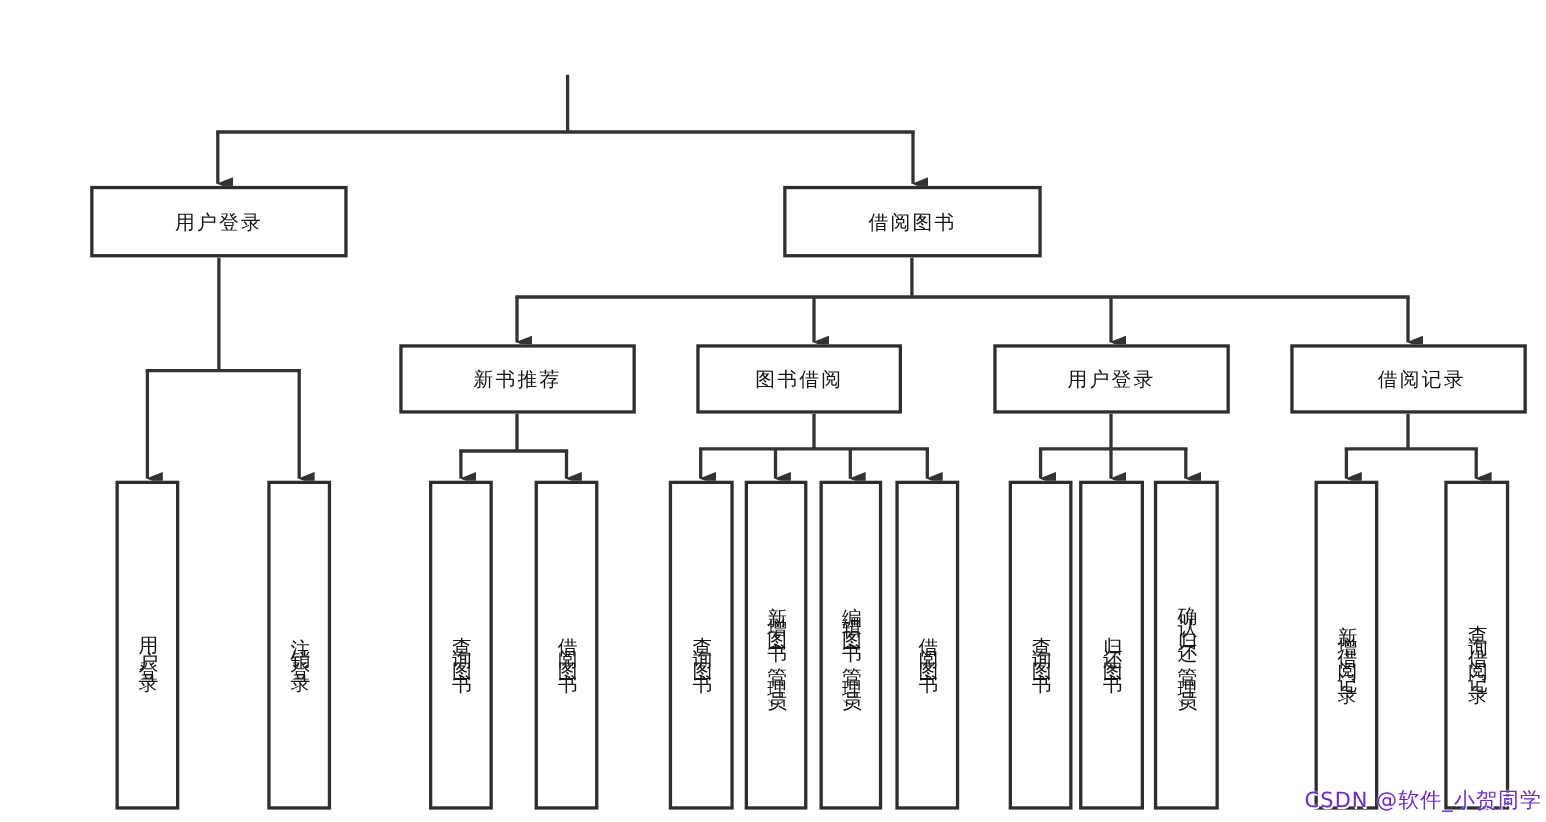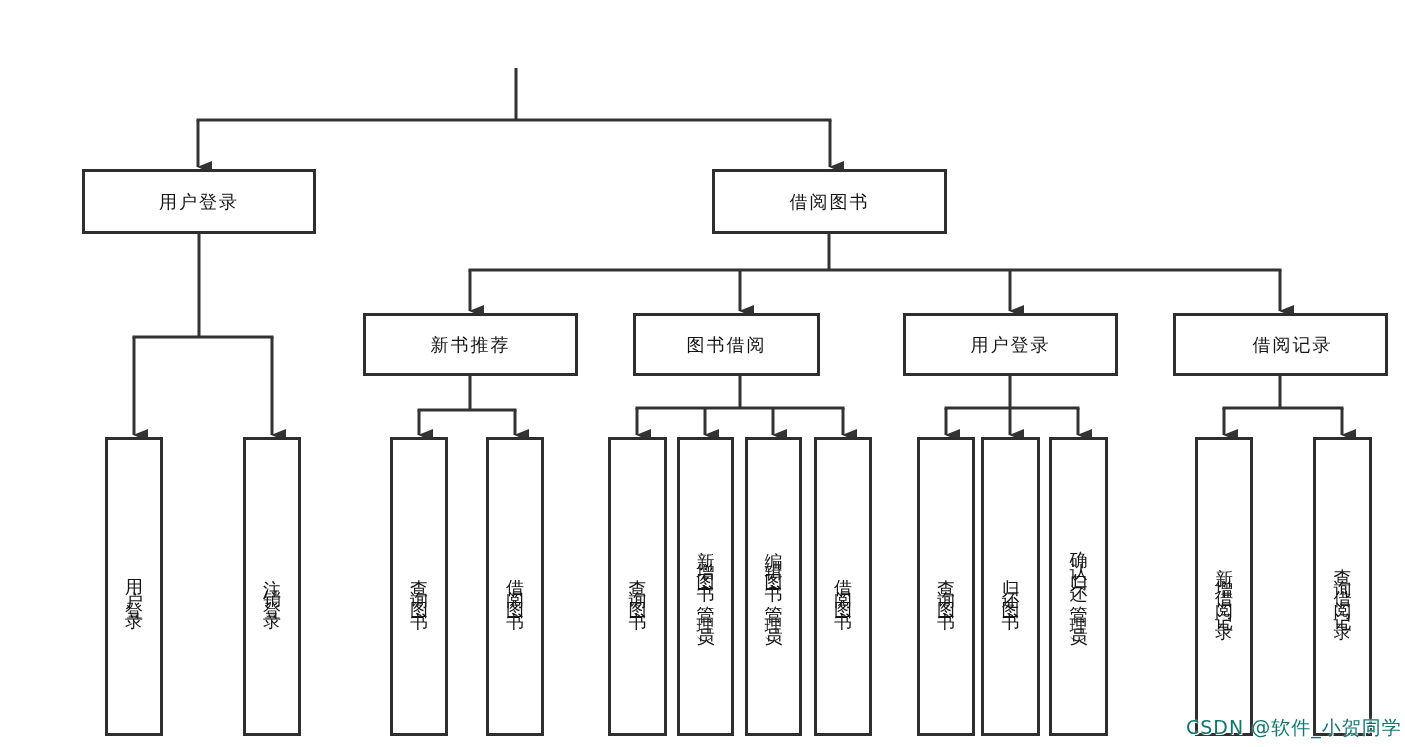--- a/index.html
+++ b/index.html
@@ -51,21 +51,21 @@
     letter-spacing: 11px;
     line-height: 1;
     white-space: nowrap;
   }
   .watermark {
     position: absolute;
     left: 1186px;
     top: 715px;
     z-index: 2;
     font-size: 19px;
-    color: #0f766e;
+    color: #6d28d9;
     letter-spacing: 1px;
     text-shadow: 0 0 2px #ffffff, 1px 1px 0 #ffffff;
     white-space: nowrap;
   }
 </style>
 </head>
 <body>
 
 <div class="stage">
 

